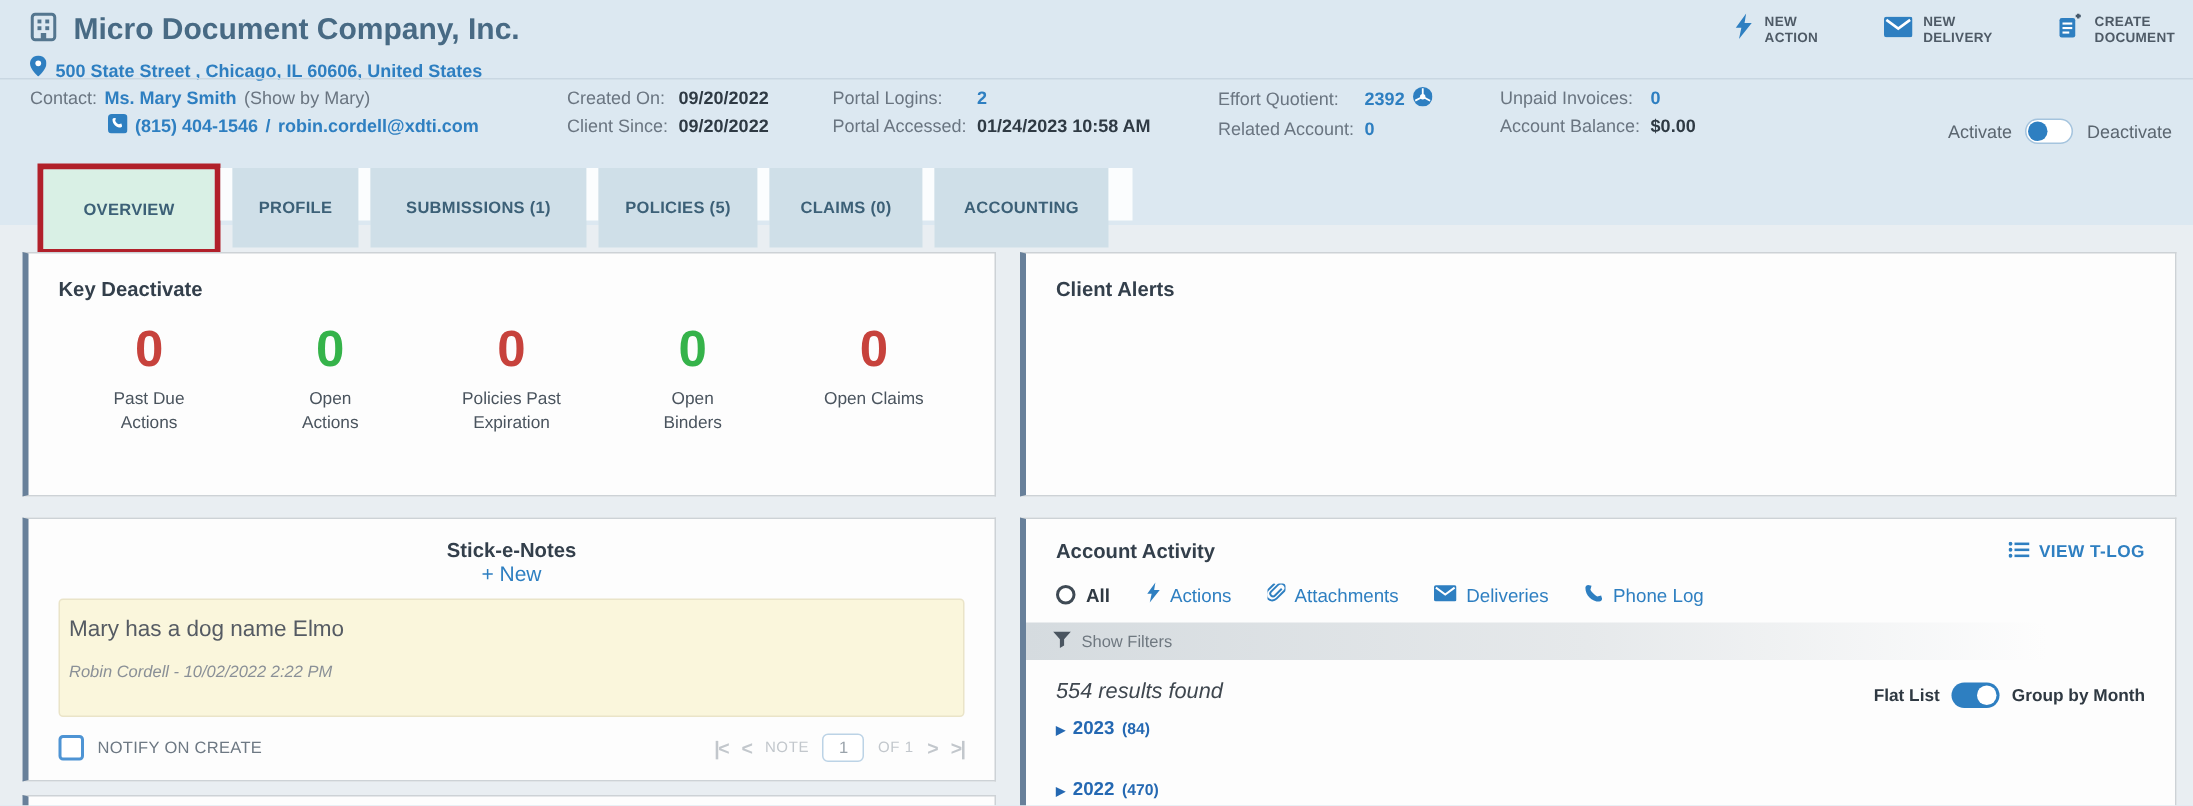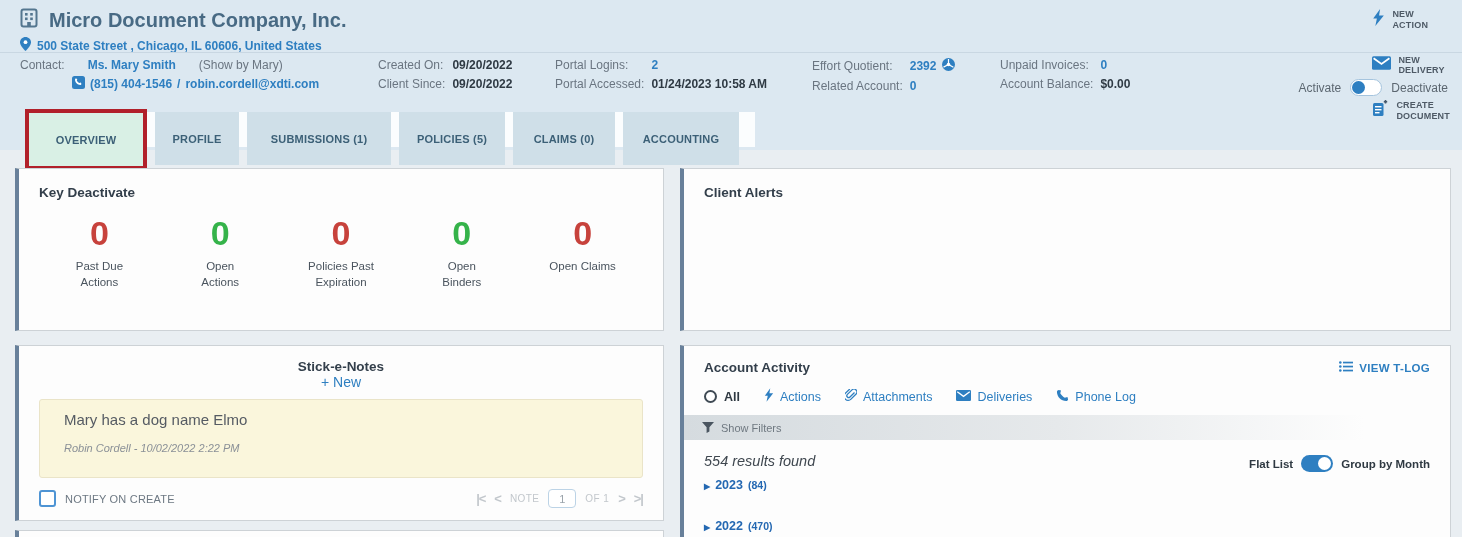--- a/index.html
+++ b/index.html
@@ -6,32 +6,32 @@
   html,body { width:1462px; height:537px; overflow:hidden; }
   body { font-family:"Liberation Sans", sans-serif; background:#dee9f1; }
   #app { position:relative; width:1462px; height:537px; background:#dce8f1; overflow:hidden; }
   .content-bg { position:absolute; top:150px; left:0; right:0; bottom:0; background:#e9eef2; }
 
   
   .company-row { position:absolute; top:7px; left:18px; display:flex; gap:9px; align-items:center; }
   .company-name { font-size:20px; font-weight:bold; color:#486a84; }
   .address-row { position:absolute; top:37px; left:20px; display:flex; gap:6px; align-items:center; }
   .address-text { color:#2e7fc1; font-weight:bold; font-size:12px; }
-  .top-actions { position:absolute; top:9px; right:12px; display:flex; gap:24px;flex-direction:column; }
+  .top-actions { position:absolute; top:9px; right:12px; display:flex; gap:44px; }
   .action-btn { display:flex; gap:7px; align-items:center; cursor:pointer; }
   .action-label { font-size:9px; font-weight:bold; color:#4e5a66; line-height:1.2; letter-spacing:.2px; }
   .header-divider { position:absolute; top:52px; left:0; width:100%; height:1px; background:#c9d7e2; }
 
   
   .col { position:absolute; top:58px; font-size:12px; }
   .lbl { color:#6a7581; }
   .val-dark { color:#2f3a44; font-weight:bold; }
   .val-blue { color:#2e7fc1; font-weight:bold; }
   .kv { display:grid; grid-template-columns:auto auto; column-gap:7px; row-gap:5px; align-items:center; }
-  .contact-line1 { display:flex; gap:23px; align-items:center; }
+  .contact-line1 { display:flex; gap:5px; align-items:center; }
   .contact-line2 { display:flex; gap:5px; align-items:center; margin-left:52px; margin-top:4px; }
   .activate-row { position:absolute; top:79px; right:14px; display:flex; align-items:center; gap:9px; font-size:12px; color:#5b6670; }
 
   
   .toggle { position:relative; width:32px; height:17px; border-radius:9px; cursor:pointer; }
   .toggle-off { background:#fff; border:1px solid #a5c4de; }
   .toggle-off .knob { position:absolute; left:1px; top:1px; width:13px; height:13px; border-radius:50%; background:#2e7fc1; }
   .toggle-on { background:#2e7fc1; }
   .toggle-on .knob { position:absolute; right:2px; top:2px; width:13px; height:13px; border-radius:50%; background:#fff; }
 
@@ -51,21 +51,21 @@
   .ind { flex:1; text-align:center; }
   .ind-num { font-size:34px; font-weight:bold; line-height:1; }
   .ind-red { color:#c7423c; } .ind-green { color:#35b34a; }
   .ind-lbl { margin-top:9px; font-size:11.5px; color:#4a545e; line-height:1.35; }
 
   #client-alerts { left:680px; top:168px; width:771px; height:163px; padding:16px 20px; }
 
   #stick-e-notes { left:15px; top:345px; width:649px; height:176px; padding:13px 20px; }
   .sen-header { display:flex; justify-content:center; align-items:center;flex-direction:column; }
   .new-link { color:#2e7fc1; font-size:14px; cursor:pointer; }
-  .note { background:#faf6dc; border:1px solid #eae4c8; border-radius:3px; margin-top:9px; height:79px; padding:11px 24px; }
+  .note { background:#faf6dc; border:1px solid #eae4c8; border-radius:3px; margin-top:9px; height:79px; padding:11px 6px; }
   .note-text { font-size:15px; color:#555b63; }
   .note-meta { font-style:italic; font-size:11px; color:#8a9097; margin-top:14px; }
   .sen-footer { display:flex; justify-content:space-between; align-items:center; margin-top:11px; }
   .notify { display:flex; align-items:center; gap:9px; }
   .checkbox { width:17px; height:17px; background:#fff; border:2px solid #4e94d4; border-radius:3px; cursor:pointer; }
   .notify-lbl { font-size:11px; color:#6d7883; letter-spacing:.2px; }
   .pager { display:flex; align-items:center; gap:9px; color:#c2c7cc; }
   .pg-arrow { font-size:13px; font-weight:bold; letter-spacing:-1px; cursor:pointer; }
   .pg-lbl { font-size:10px; letter-spacing:.4px; }
   .note-input { width:28px; height:19px; border:1px solid #bcd3e6; border-radius:4px; text-align:center; font-size:11px; color:#9aa3ab; background:#fff; }

